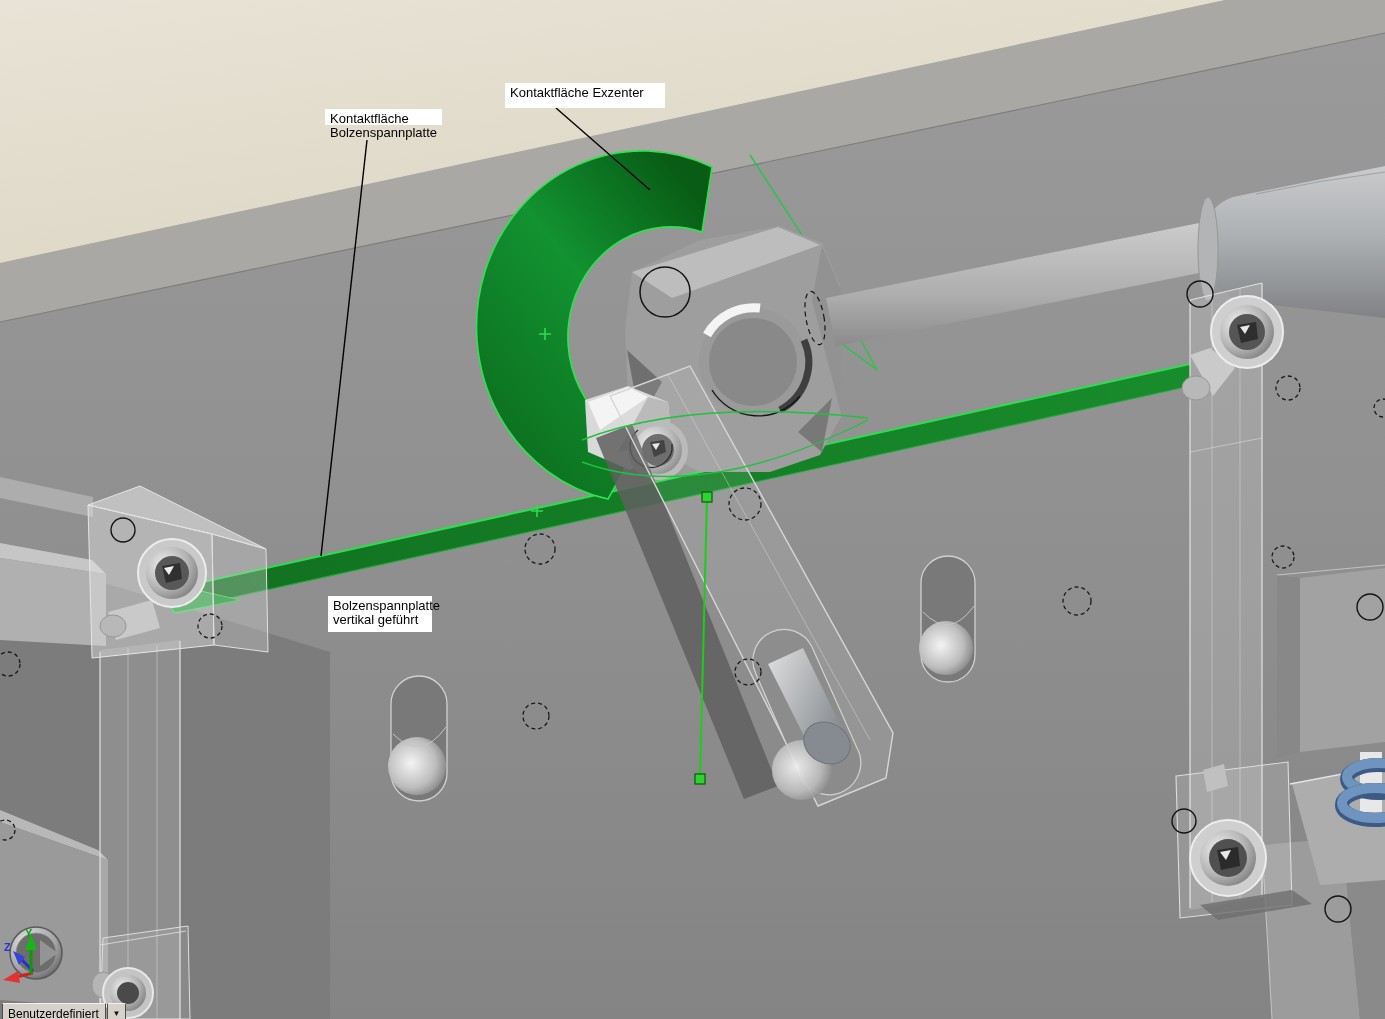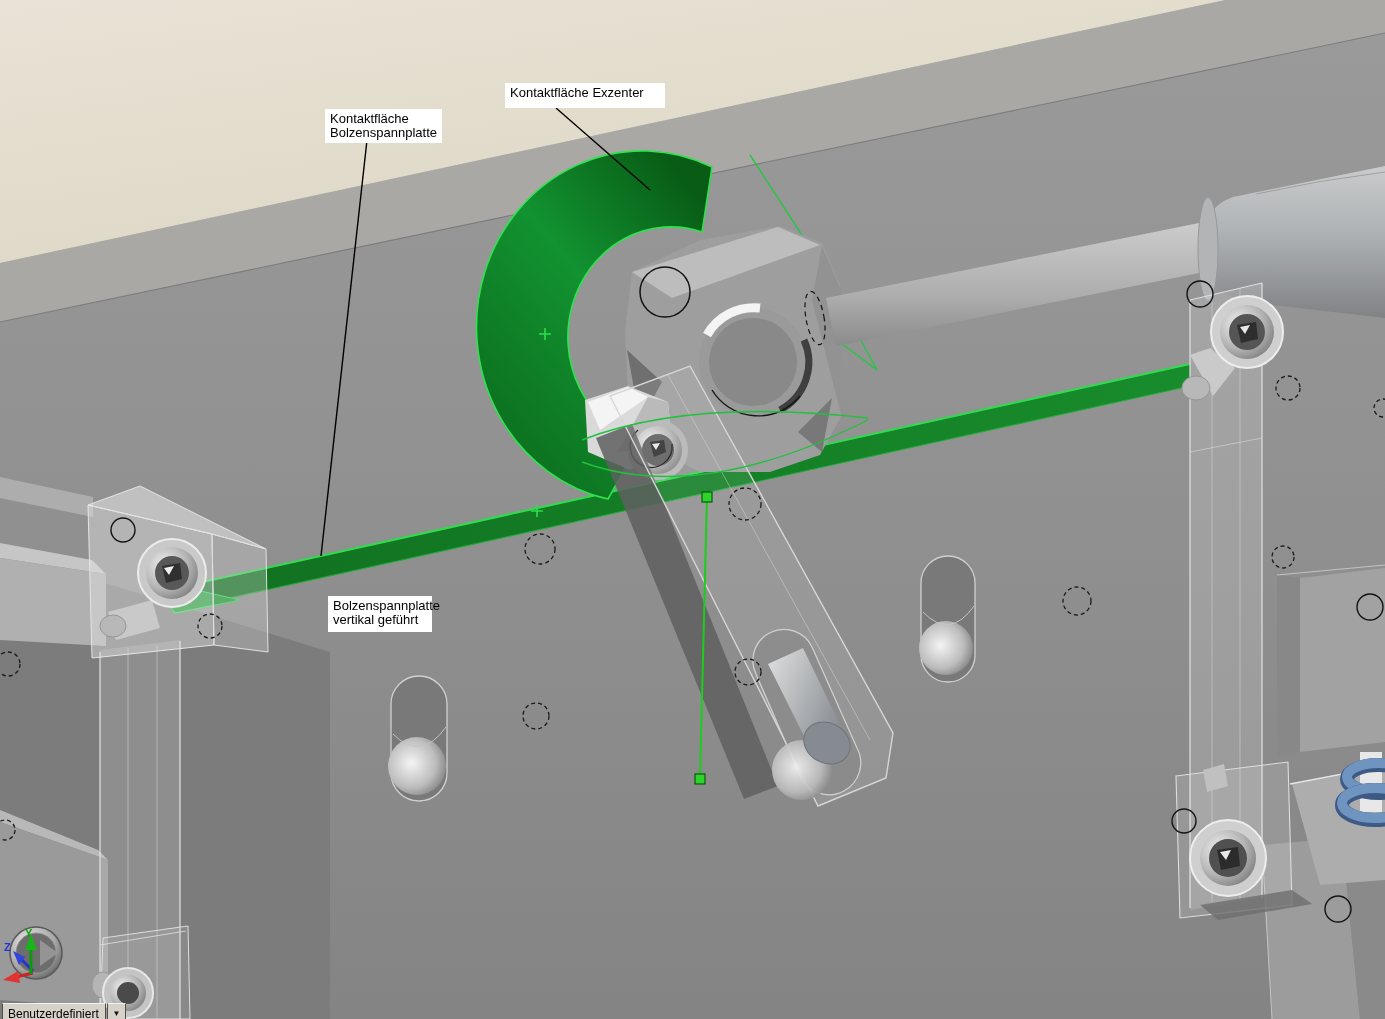--- a/index.html
+++ b/index.html
@@ -288,21 +288,21 @@
       <polygon points="25,950 37,950 31,934" fill="#18b418"></polygon>
       <text x="25" y="937" font-size="11" font-weight="bold" fill="#00a800">Y</text>
     </g>
   </g>
 </svg>
 
 <div class="callout" style="left:505px;top:83px;width:160px;height:25px;">
   <div>Kontaktfläche Exzenter</div>
 </div>
 
-<div class="callout" style="left:325px;top:109px;width:117px;height:34px;">
+<div class="callout" style="left:325px;top:109px;width:117px;height:16px;">
   <div>Kontaktfläche</div>
   <div>Bolzenspannplatte</div>
 </div>
 
 <div class="callout" style="left:328px;top:596px;width:104px;height:36px;">
   <div>Bolzenspannplatte</div>
   <div>vertikal geführt</div>
 </div>
 
 <div class="view-selector">

